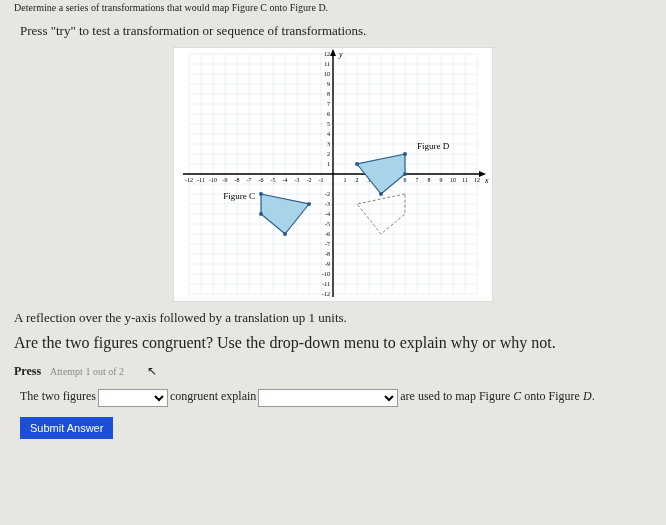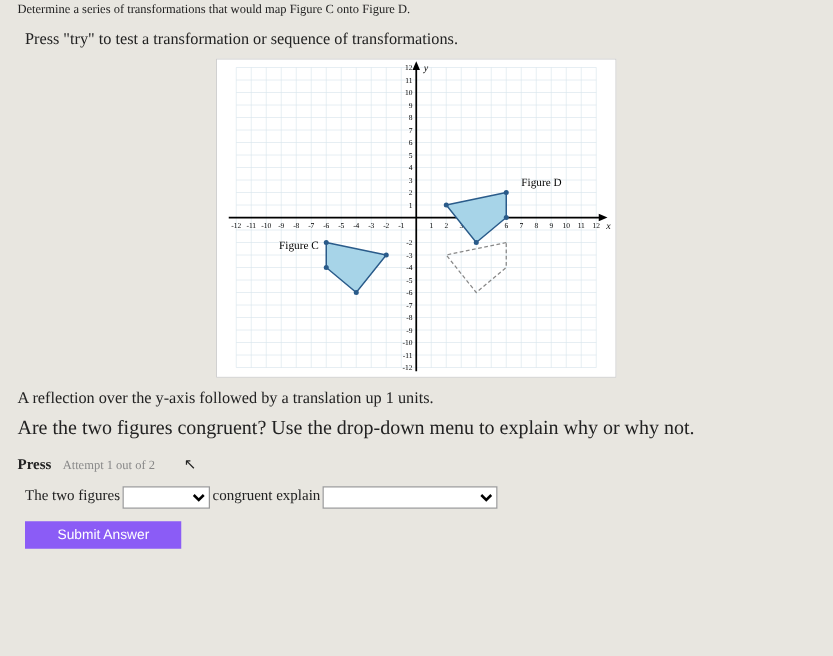--- a/index.html
+++ b/index.html
@@ -10,21 +10,21 @@
 svg{background:#fff}
 .refl{font-size:13px;margin:8px 0 8px 0}
 .cong{font-size:16px;margin:0 0 12px 0}
 .ans-row{font-size:12px;margin:4px 0 10px 0}
 .attempt{color:#888;font-size:10px;margin-left:6px}
 .cursor{font-size:12px;margin-left:20px}
 .sentence{font-size:12px;display:flex;align-items:flex-start;gap:2px;margin:0 0 10px 6px;flex-wrap:wrap}
 select{font-size:11px;border:1px solid #999;background:#fff;height:18px}
 .sel1{width:70px}
 .sel2{width:140px}
-.submit{background:#8b5cf6;color:#fff;font-size:11px;padding:5px 26px;border:none;margin-left:6px;font-family:Arial,sans-serif}
+.submit{background:#1d4ed8;color:#fff;font-size:11px;padding:5px 10px;border:none;margin-left:6px;font-family:Arial,sans-serif}
 em{font-style:italic}
 </style>
 </head>
 <body>
 
 
 
 <p class="q1"><span>Determine a series of transformations that would map Figure C onto Figure D.</span></p>
 <p class="q2"><span>Press "try" to test a transformation or sequence of transformations.</span></p>
 
@@ -167,18 +167,19 @@
   <b>Press</b>
   <span class="attempt">Attempt 1 out of 2</span>
   <span class="cursor">↖</span>
 </div>
 
 <div class="sentence">
   <span>The two figures</span>
   <select class="sel1"><option></option></select>
   <span>congruent explain</span>
   <select class="sel2"><option></option></select>
+  <span>are used to map Figure <em>C</em> onto Figure <em>D</em>.</span>
 </div>
 
 <button class="submit"><span>Submit Answer</span></button>
 
 
 
 
 </body></html>

